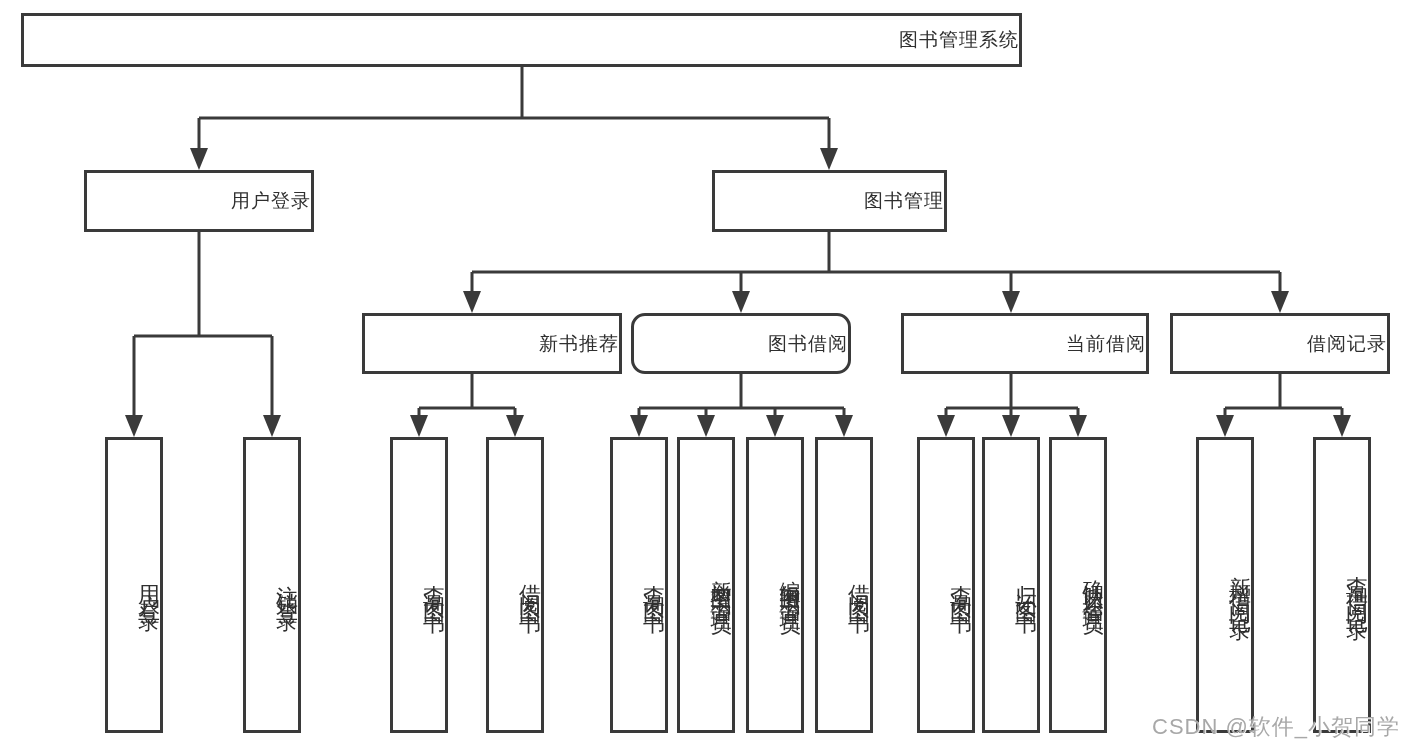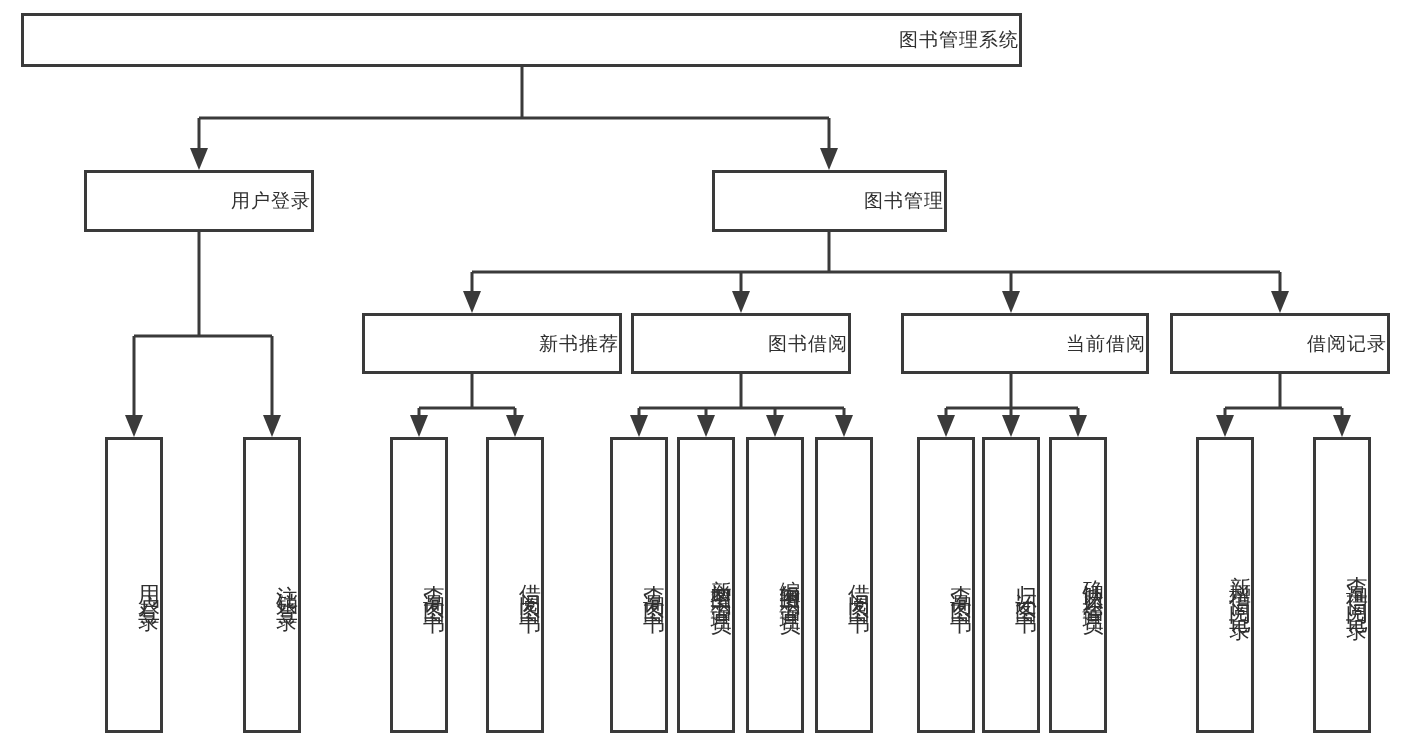--- a/index.html
+++ b/index.html
@@ -116,21 +116,21 @@
   <div class="box" style="left:84px; top:170px; width:230px; height:62px;">
     <span class="hlabel">用户登录</span>
   </div>
   <div class="box" style="left:712px; top:170px; width:235px; height:62px;">
     <span class="hlabel">图书管理</span>
   </div>
 
   <div class="box" style="left:362px; top:313px; width:260px; height:61px;">
     <span class="hlabel">新书推荐</span>
   </div>
-  <div class="box" style="left:631px; top:313px; width:220px; height:61px;">
+  <div class="box" style="left:631px; top:313px; width:220px; height:61px;border-radius:14px;">
     <span class="hlabel">图书借阅</span>
   </div>
   <div class="box" style="left:901px; top:313px; width:248px; height:61px;">
     <span class="hlabel">当前借阅</span>
   </div>
   <div class="box" style="left:1170px; top:313px; width:220px; height:61px;">
     <span class="hlabel">借阅记录</span>
   </div>
 
   <div class="box leaf" style="left:105px; top:437px; width:58px; height:296px;">
@@ -170,14 +170,15 @@
     <span class="vlabel">确认归还（管理员）</span>
   </div>
 
   <div class="box leaf" style="left:1196px; top:437px; width:58px; height:296px;">
     <span class="vlabel">新增借阅记录</span>
   </div>
   <div class="box leaf" style="left:1313px; top:437px; width:58px; height:296px;">
     <span class="vlabel">查询借阅记录</span>
   </div>
 
+  <div id="watermark">CSDN @软件_小贺同学</div>
 
 </div>
 
 </body></html>

